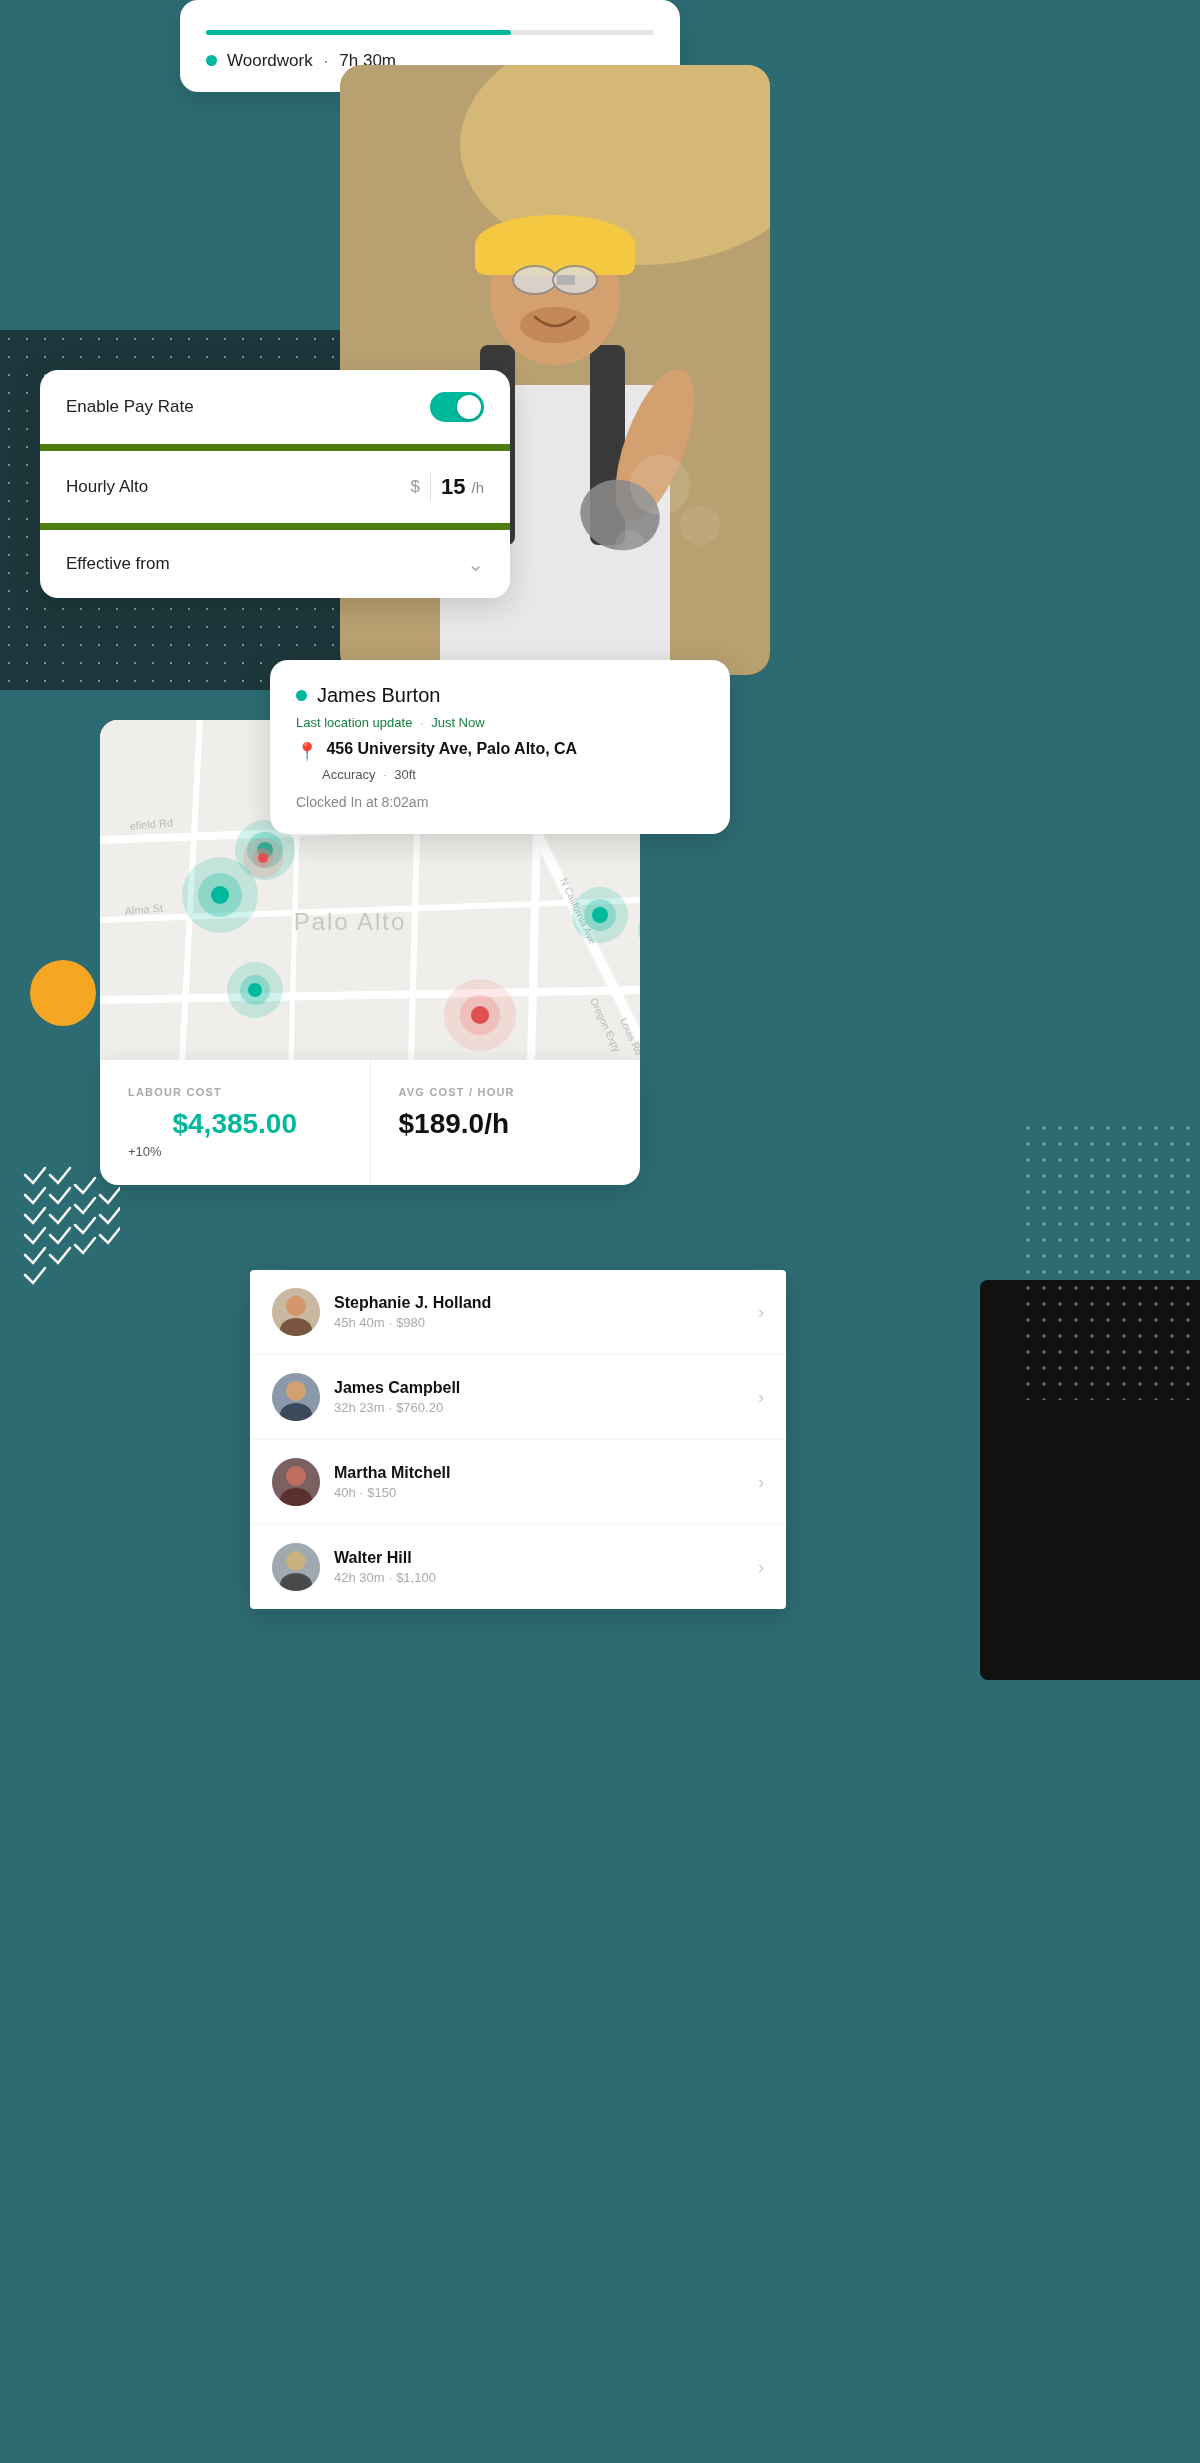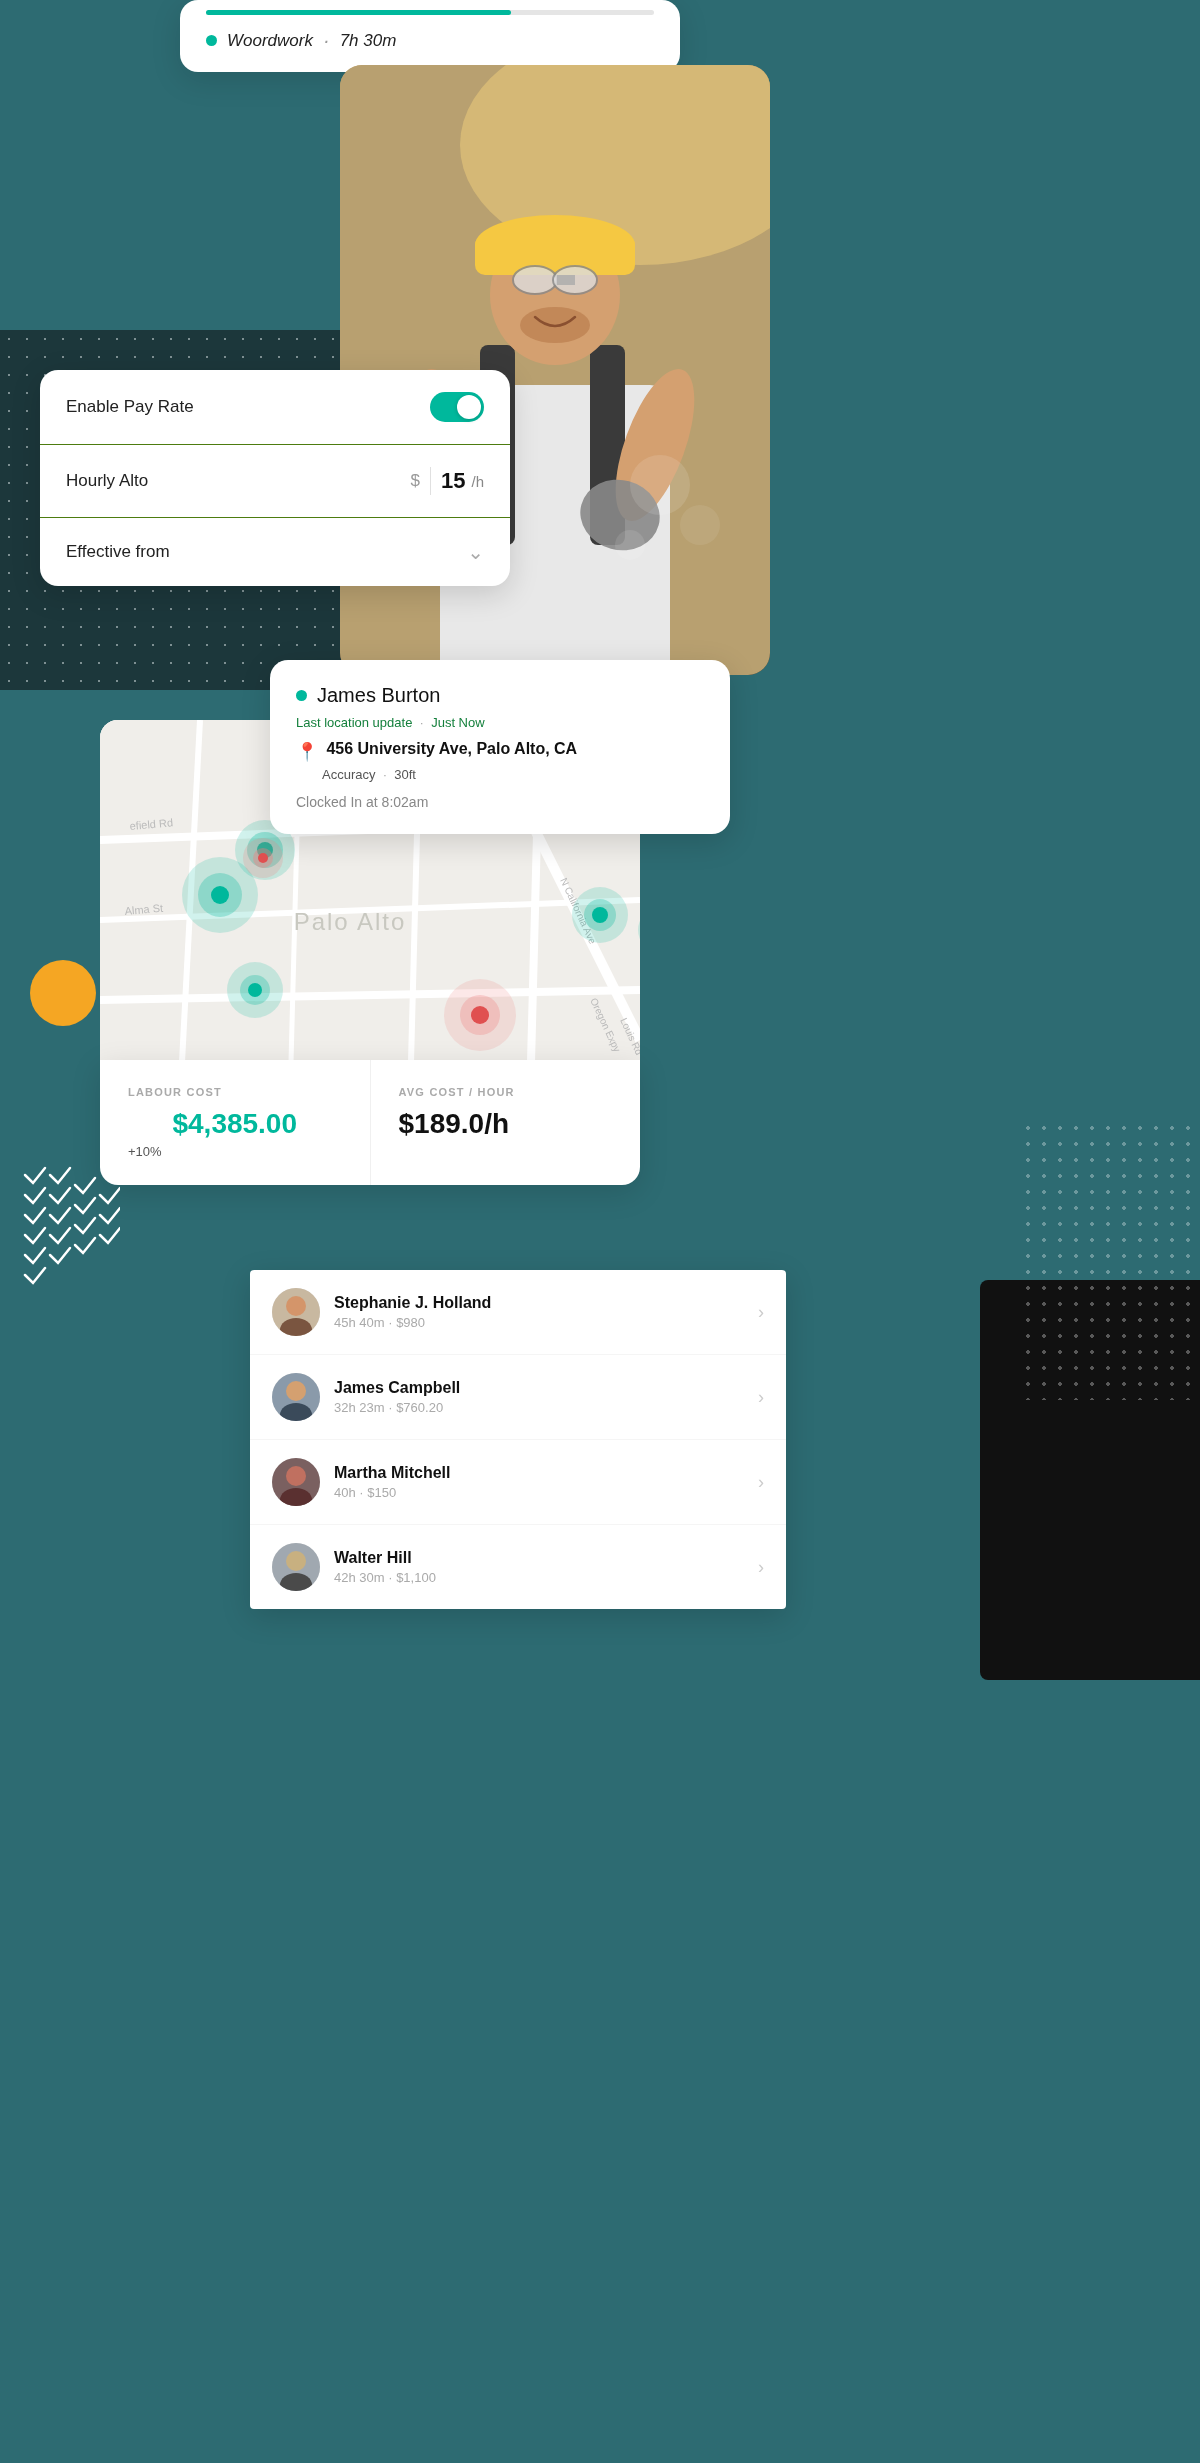--- a/index.html
+++ b/index.html
@@ -24,23 +24,22 @@
       background-color: #1a3a3e;
     }
 
     
     .card-workday {
       position: absolute;
       top: 0; left: 180px;
       width: 500px;
       background: #fff;
       border-radius: 18px;
-      padding: 10px 26px 20px;
+      padding: 30px 26px 20px;
       box-shadow: 0 8px 30px rgba(0,0,0,0.13);
-      font-style: italic;
     }
     .progress-bar-track {
       height: 5px;
       background: #e5e5e5;
       border-radius: 3px;
       margin-bottom: 14px;
     }
     .progress-bar-fill {
       height: 100%;
       background: #00b89c;
@@ -84,21 +83,21 @@
       background: #fff;
       border-radius: 18px;
       box-shadow: 0 8px 30px rgba(0,0,0,0.15);
       overflow: hidden;
     }
     .payrate-row {
       display: flex;
       align-items: center;
       justify-content: space-between;
       padding: 22px 26px;
-      border-bottom: 1px solid #4d7c0f;
+      border-bottom: 7px solid #4d7c0f;
     }
     .payrate-row:last-child { border-bottom: none; gap: 10px; }
     .payrate-label {
       font-size: 17px;
       color: #222;
       font-weight: 400;
     }
     
     .toggle-switch {
       width: 54px; height: 30px;

